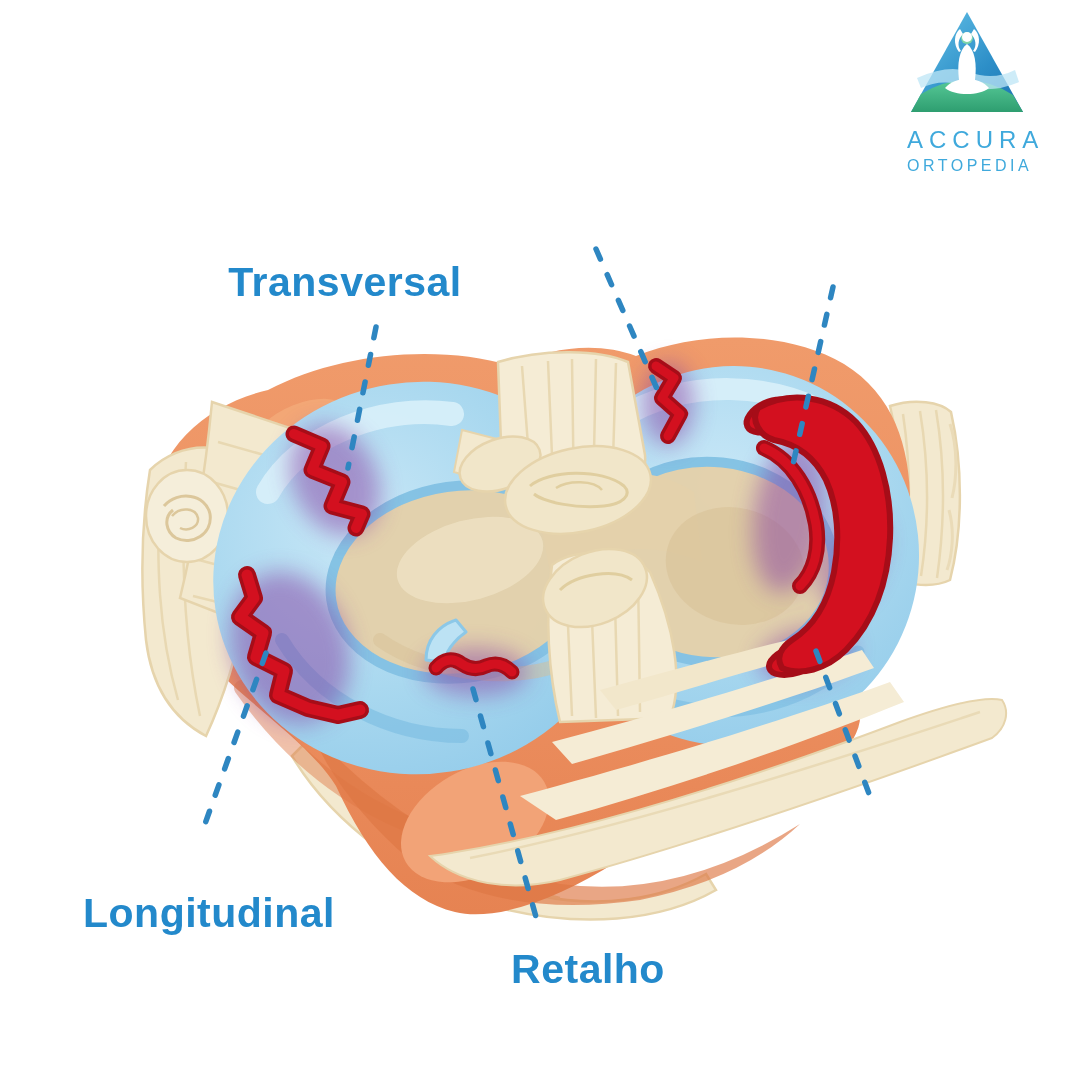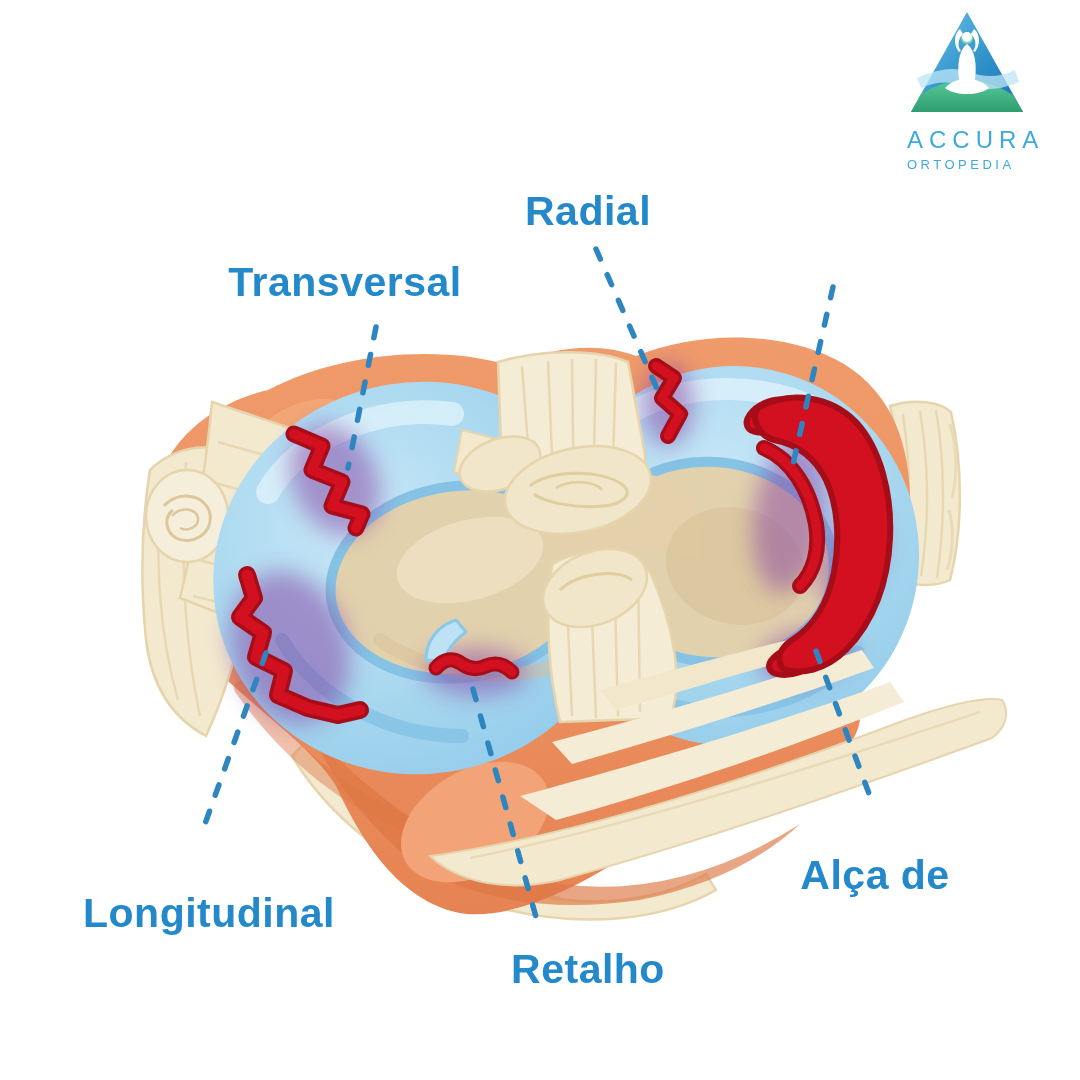--- a/index.html
+++ b/index.html
@@ -15,21 +15,21 @@
           font-family:"Liberation Sans","DejaVu Sans",sans-serif;}
   .art{position:absolute;left:0;top:0;}
   .lbl{position:absolute;transform:translate(-50%,-50%);color:var(--label-blue);
        font-weight:bold;font-size:41px;letter-spacing:.5px;text-align:center;
        line-height:1.2;white-space:nowrap;}
   .lbl .ln{display:block;}
   .lbl-longitudinal{line-height:55px;}
   .lbl-alca{line-height:51px;}
   .logo{position:absolute;left:907px;top:8px;width:140px;text-align:left;}
   .logo-brand{color:var(--logo-blue);font-size:24px;letter-spacing:6px;margin-top:4px;}
-  .logo-sub{color:var(--logo-blue);font-size:13px;letter-spacing:3.5px;margin-top:3px;}
+  .logo-sub{color:var(--logo-blue);font-size:16px;letter-spacing:3.5px;margin-top:3px;}
 </style>
 </head>
 <body>
 
 <div class="canvas">
 
   <svg class="art" width="1080" height="1080" viewBox="0 0 1080 1080">
     <defs>
       <radialGradient id="gBlueL" cx="38%" cy="35%" r="75%">
         <stop offset="0%" stop-color="#C8E7F7"></stop>
@@ -193,27 +193,25 @@
       <line x1="376" y1="327" x2="348" y2="468"></line>
       <line x1="596" y1="249" x2="661" y2="398"></line>
       <line x1="833" y1="287" x2="791" y2="473"></line>
       <line x1="266" y1="653" x2="201" y2="835"></line>
       <line x1="473" y1="689" x2="536" y2="917"></line>
       <line x1="816" y1="651" x2="871" y2="799"></line>
     </g>
   </svg>
 
   <div class="lbl" style="left:345px;top:283px">Transversal</div>
-  <div class="lbl" style="left:588px;top:212px">Radial</div>
   <div class="lbl lbl-longitudinal" style="left:209px;top:913px">
     <span class="ln">Longitudinal</span>
   </div>
   <div class="lbl" style="left:588px;top:970px">Retalho</div>
   <div class="lbl lbl-alca" style="left:875px;top:875px">
-    <span class="ln">Alça de</span>
   </div>
 
   <div class="logo">
     <svg width="120" height="110" viewBox="0 0 120 110">
       <path d="M60,4 L116,104 L4,104 Z" fill="url(#gTri)"></path>
       <path d="M14,86 Q60,58 106,87 L116,104 L4,104 Z" fill="url(#gHill)"></path>
       <path d="M10,70 Q42,56 62,64 Q86,73 108,62 L112,74 Q84,86 60,78 Q34,70 14,80 Z" fill="#BEE6F5" opacity="0.75"></path>
       <g fill="#ffffff">
         <circle cx="60" cy="30" r="6" fill="#7FD6A8"></circle>
         <circle cx="60" cy="29" r="5"></circle>

